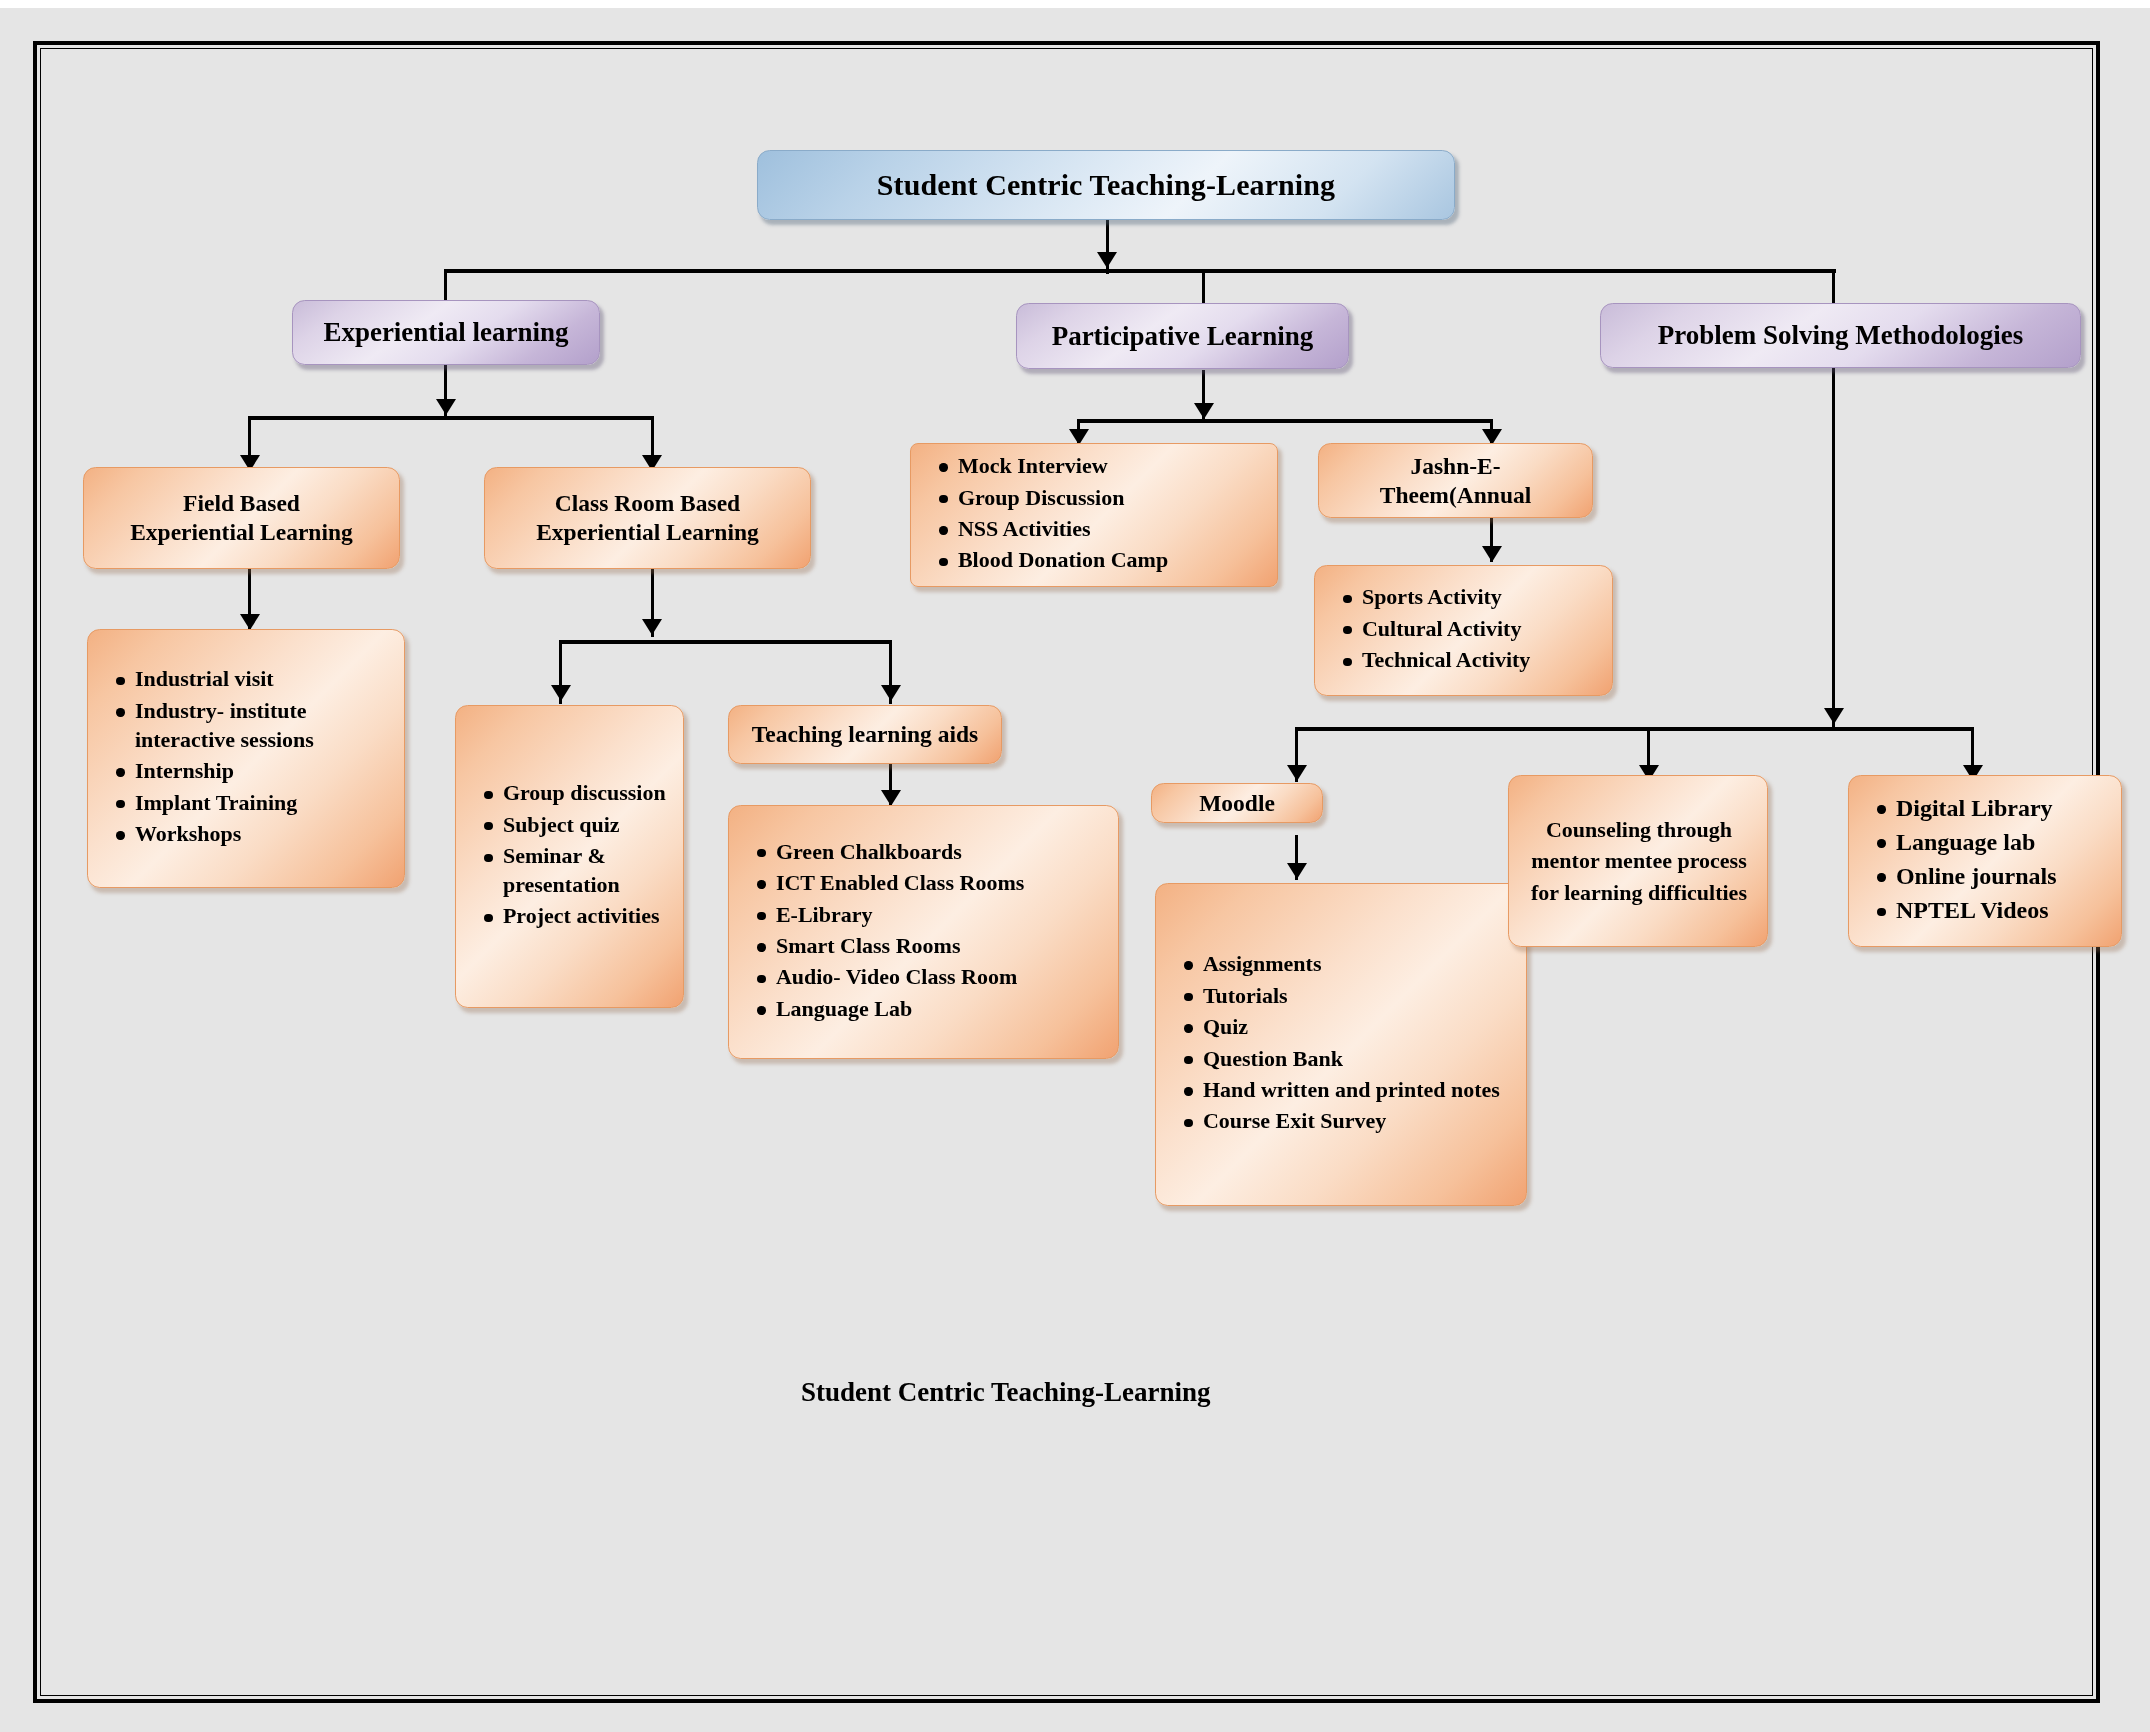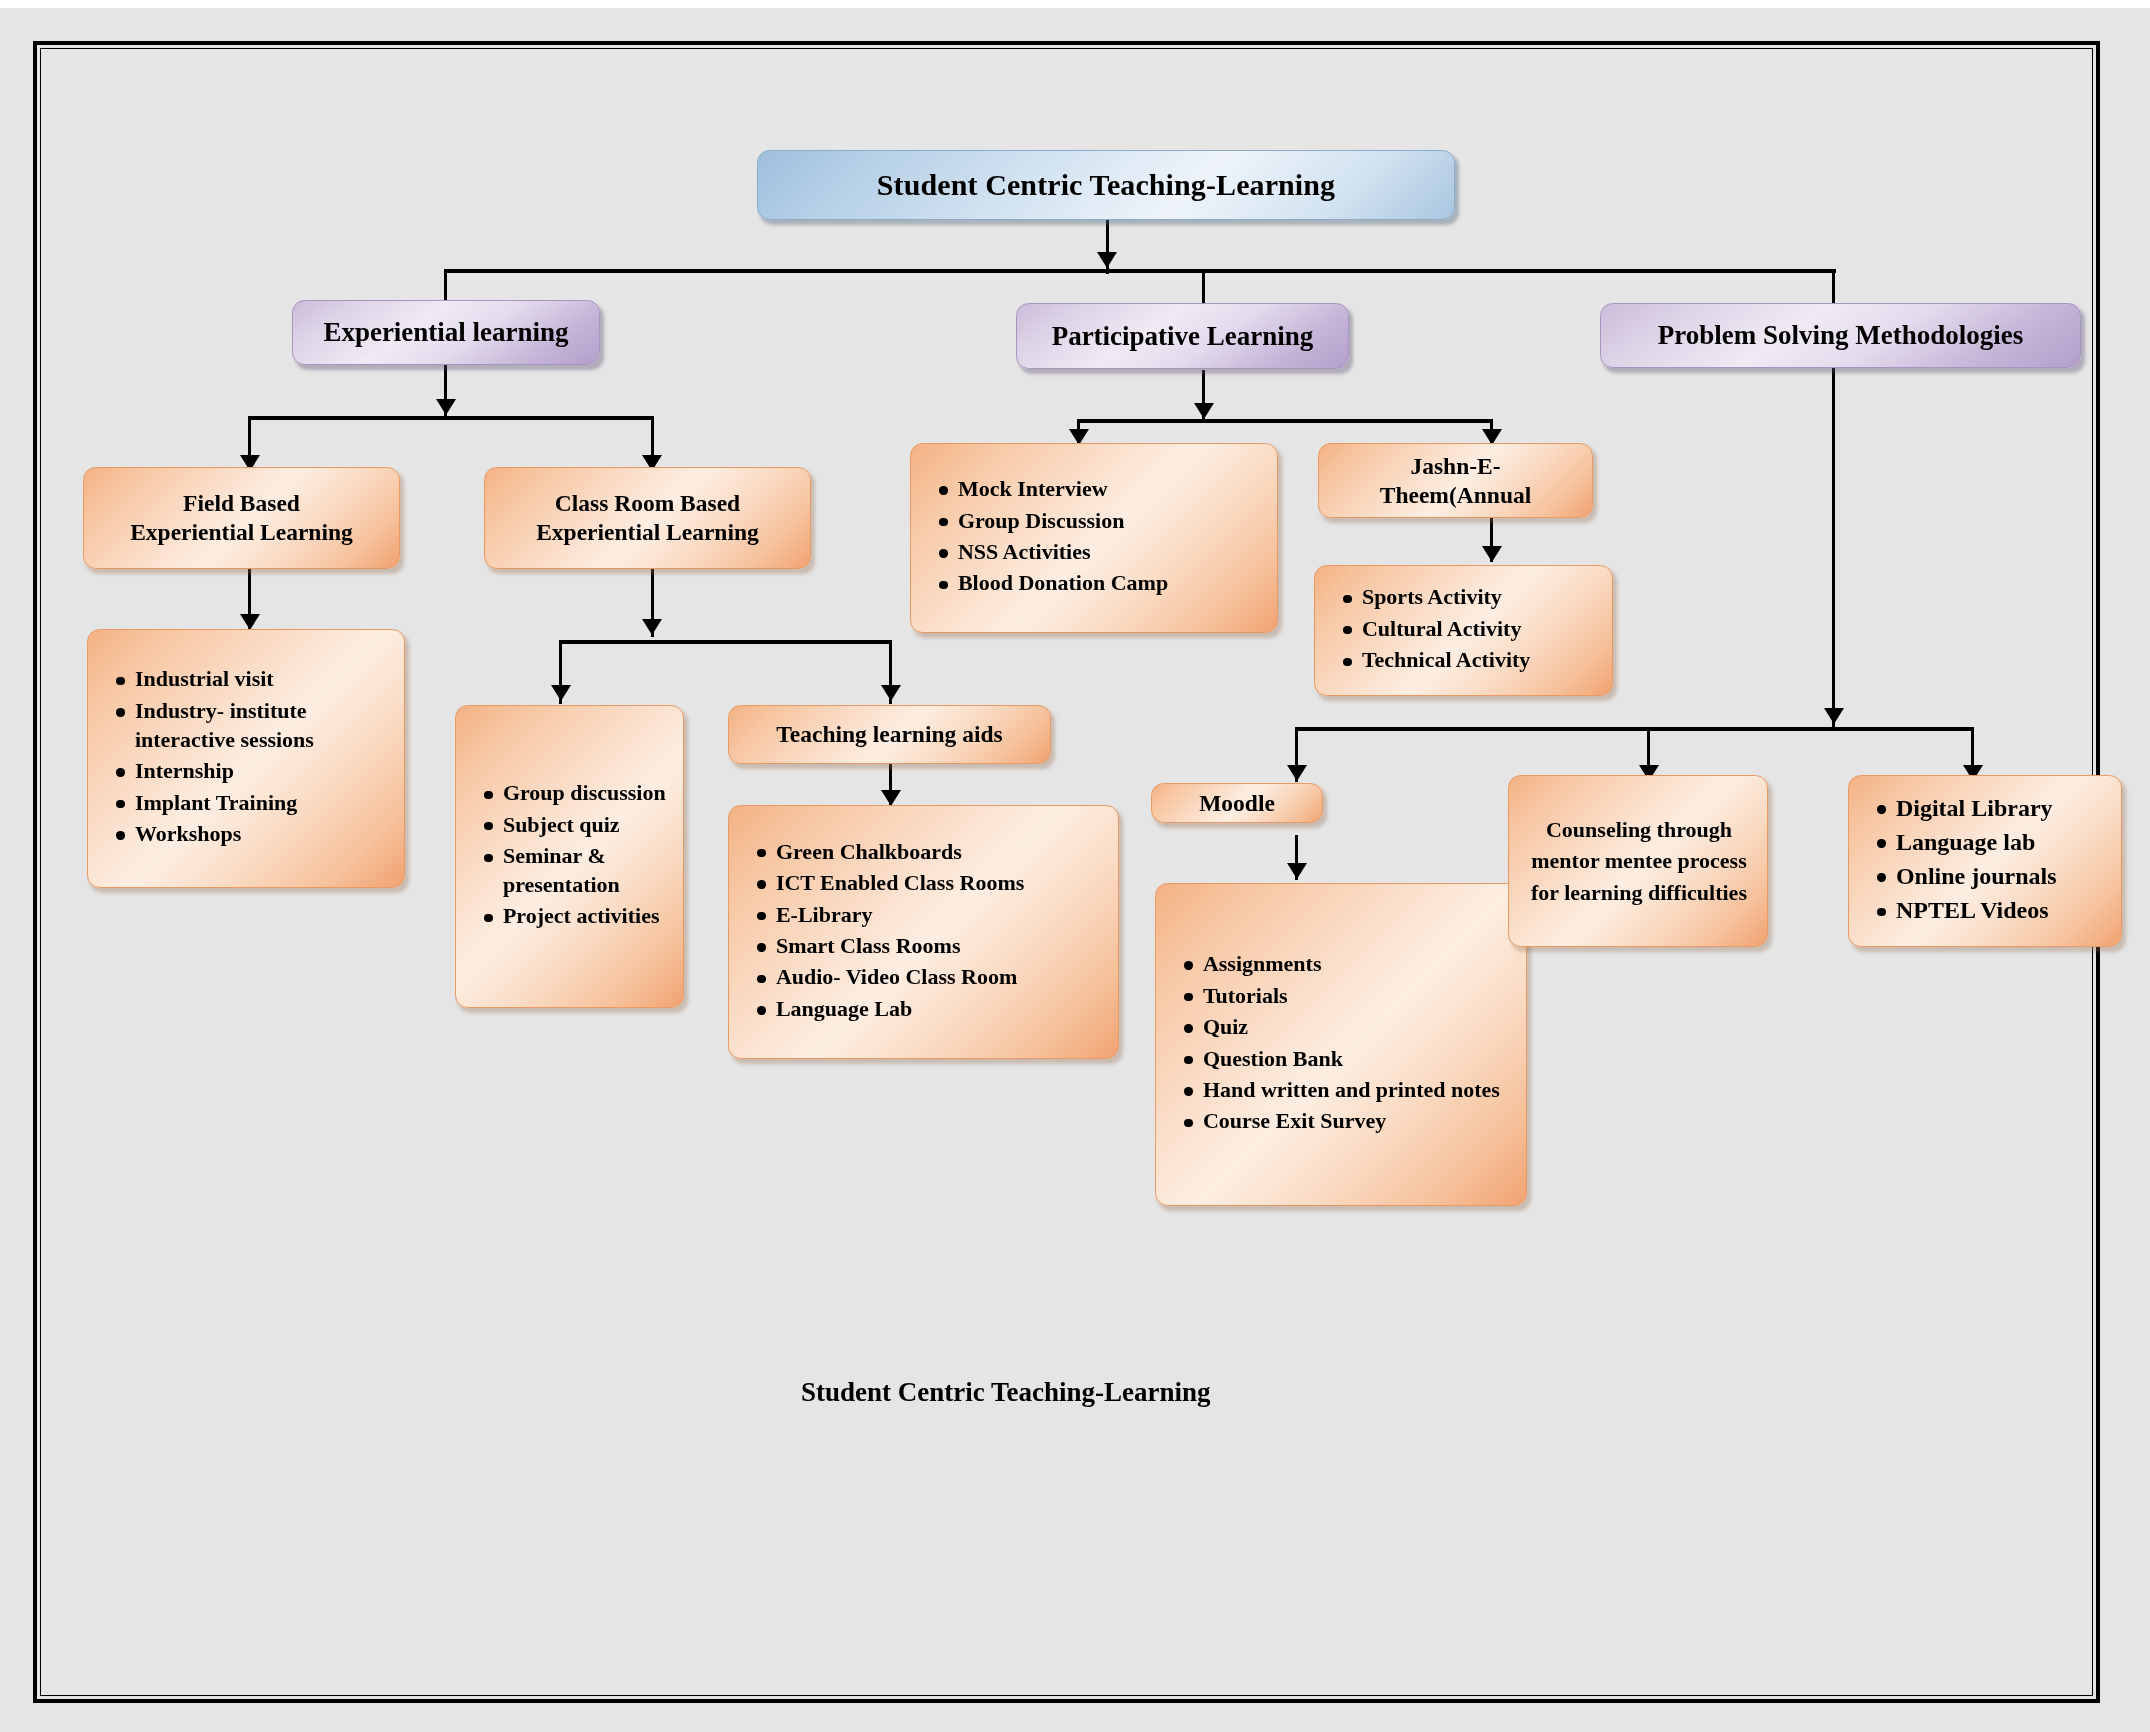--- a/index.html
+++ b/index.html
@@ -252,36 +252,36 @@
 
   <div class="node peach listbox" style="left:455px; top:697px; width:229px; height:303px; font-size:22px;">
     <ul>
       <li>Group discussion</li>
       <li>Subject quiz</li>
       <li>Seminar &amp; presentation</li>
       <li>Project activities</li>
     </ul>
   </div>
 
-  <div class="node peach" style="left:728px; top:697px; width:323px; height:59px; font-size:23.5px;">
+  <div class="node peach" style="left:728px; top:697px; width:274px; height:59px; font-size:23.5px;">
     <span class="label">Teaching learning aids</span>
   </div>
 
   <div class="node peach listbox" style="left:728px; top:797px; width:391px; height:254px; font-size:22px;">
     <ul>
       <li>Green Chalkboards</li>
       <li>ICT Enabled Class Rooms</li>
       <li>E-Library</li>
       <li>Smart Class Rooms</li>
       <li>Audio- Video Class Room</li>
       <li>Language Lab</li>
     </ul>
   </div>
 
-  <div class="node peach listbox" style="left:910px; top:435px; width:368px; height:190px; font-size:22px;">
+  <div class="node peach listbox" style="left:910px; top:435px; width:368px; height:144px; font-size:22px;border-radius:8px;">
     <ul>
       <li>Mock Interview</li>
       <li>Group Discussion</li>
       <li>NSS Activities</li>
       <li>Blood Donation Camp</li>
     </ul>
   </div>
 
   <div class="node peach" style="left:1318px; top:435px; width:275px; height:75px; font-size:23.5px;">
     <span class="label" style="white-space:pre-line;">Jashn-E-

